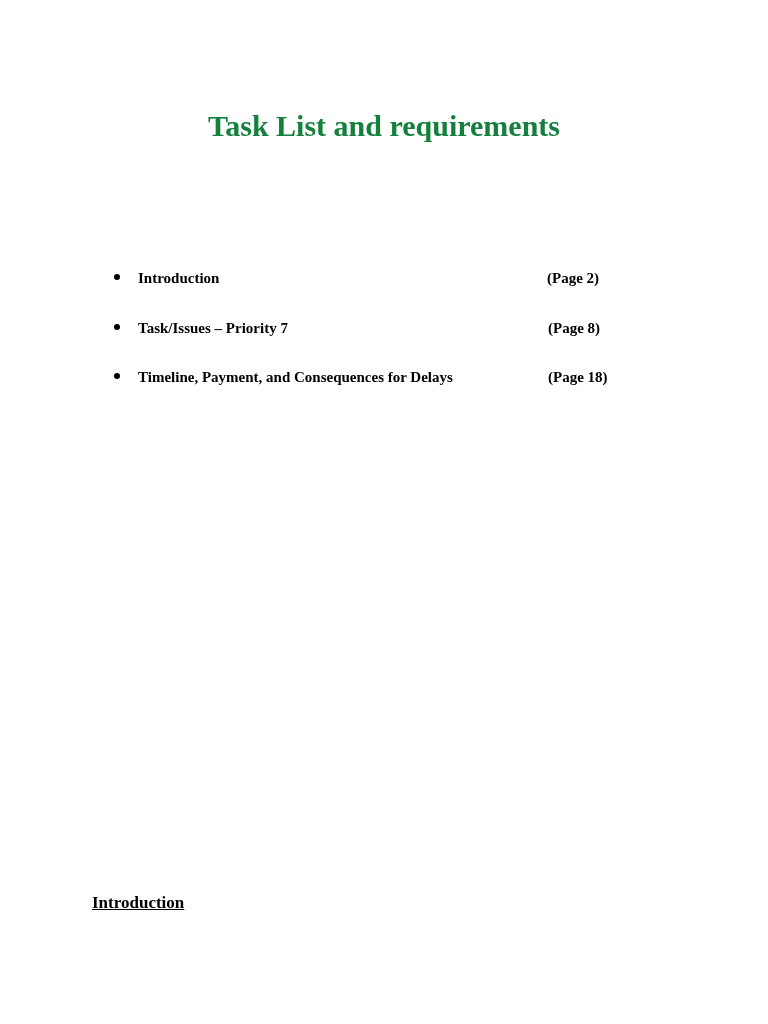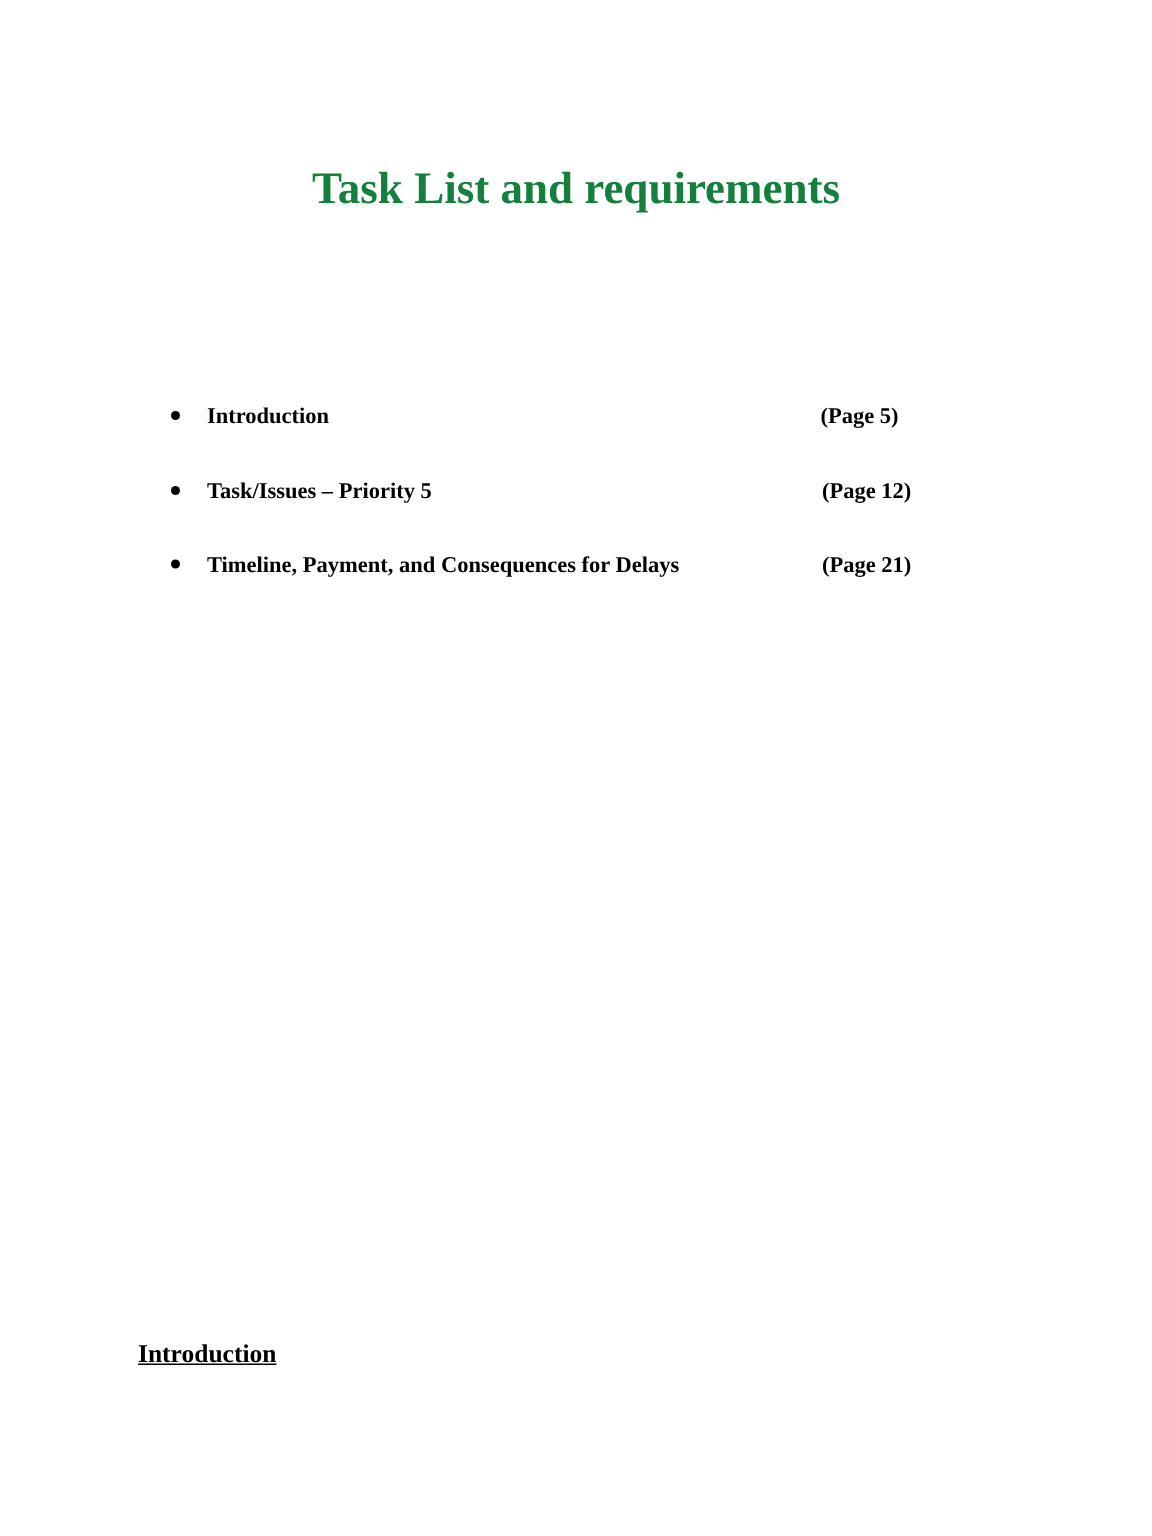--- a/index.html
+++ b/index.html
@@ -75,27 +75,27 @@
   </style>
 </head>
 <body>
 
 <h1 class="page-title" style="color: #15803d;">Task List and requirements</h1>
 
 <ul class="toc-list">
   <li class="toc-item">
     <span class="toc-bullet"></span>
     <span class="toc-label">Introduction</span>
-    <span class="toc-page" style="left:547px">(Page 5)</span>
+    <span class="toc-page" style="left:547px">(Page 2)</span>
   </li>
   <li class="toc-item">
     <span class="toc-bullet"></span>
-    <span class="toc-label">Task/Issues – Priority 5</span>
-    <span class="toc-page" style="left:548px">(Page 12)</span>
+    <span class="toc-label">Task/Issues – Priority 7</span>
+    <span class="toc-page" style="left:548px">(Page 8)</span>
   </li>
   <li class="toc-item">
     <span class="toc-bullet"></span>
     <span class="toc-label">Timeline, Payment, and Consequences for Delays</span>
-    <span class="toc-page" style="left:548px">(Page 21)</span>
+    <span class="toc-page" style="left:548px">(Page 18)</span>
   </li>
 </ul>
 
 <h2 class="section-heading">Introduction</h2>
 
 </body></html>

